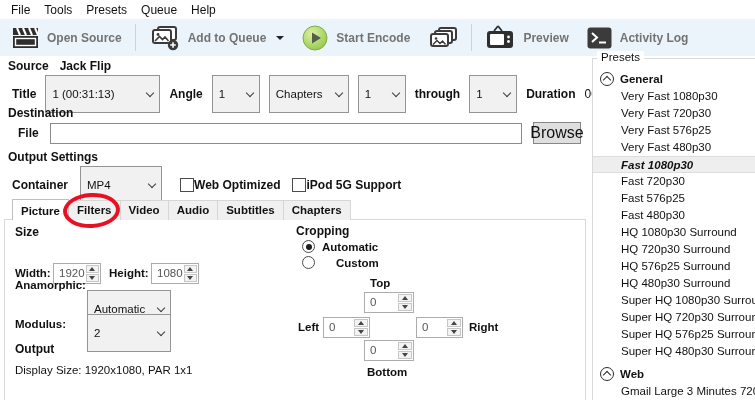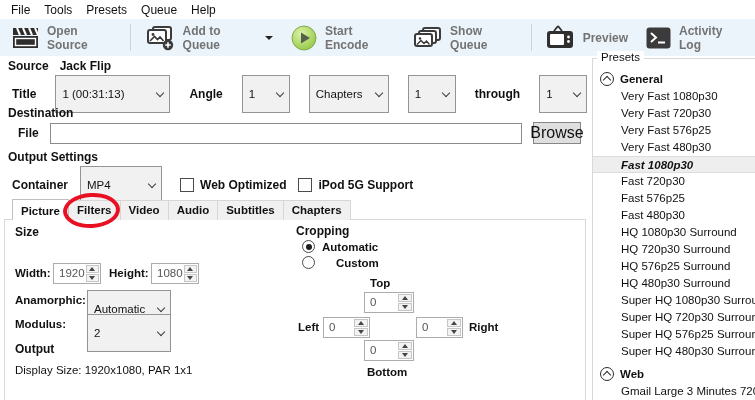--- a/index.html
+++ b/index.html
@@ -34,30 +34,30 @@
   .spb{flex:1;background:#f3f3f3;border:1px solid #c6c6c6;display:flex;align-items:center;justify-content:center;}
   .tri-up{width:0;height:0;border-left:3px solid transparent;border-right:3px solid transparent;border-bottom:4px solid #444;}
   .tri-down{width:0;height:0;border-left:3px solid transparent;border-right:3px solid transparent;border-top:4px solid #444;}
   .cb{width:14px;height:14px;border:1px solid #4b4b4b;background:#fff;flex:none;}
   .radio{width:13px;height:13px;border:1px solid #4a4a4a;border-radius:50%;background:#fff;position:relative;flex:none;}
   .radio.on::after{content:"";position:absolute;inset:2.5px;background:#1e1e1e;border-radius:50%;}
 
   
   .row{position:absolute;display:flex;align-items:center;}
   .row-source{left:8px;top:59px;gap:11px;}
-  .row-title{left:12px;top:75px;gap:19px;}
+  .row-title{left:12px;top:75px;gap:9px;}
   .row-destlabel{left:8px;top:106px;}
   .row-file{left:18px;top:122px;width:563px;gap:11px;}
   .file-input{flex:1;height:21px;border:1px solid #8b8b8b;background:#fff;font-size:11.5px;padding:0 4px;
     font-family:"Liberation Sans",sans-serif;}
   .browse{width:48px;height:22px;background:#dfdfdf;border:1px solid #868686;font-weight:normal;
     font-size:16px;display:flex;align-items:center;justify-content:center;flex:none;}
   .row-outlabel{left:8px;top:150px;}
   .row-container{left:12px;top:166px;gap:12px;}
-  .cbgroup{display:flex;align-items:center;gap:6px;}
+  .cbgroup{display:flex;align-items:center;}
 
   
   .tabs{position:absolute;left:4px;top:199px;display:flex;align-items:flex-end;z-index:3;}
   .tab{background:#f0f0f0;border:1px solid #d6d6d6;border-bottom:none;height:20px;margin-left:-1px;
     padding:3px 8px 0;font-weight:bold;font-size:11.5px;white-space:nowrap;}
   .tab.active{background:#fff;height:21px;padding-top:5px;margin-left:8px;border-color:#bfbfbf;z-index:4;}
 
   
   .panel{position:absolute;left:4px;top:219px;width:582px;height:190px;border:1px solid #d9d9d9;background:#fff;z-index:1;}
   .abs{position:absolute;}
@@ -130,21 +130,20 @@
       <span>Start Encode</span>
     </div>
     <div class="tbtn">
       <svg class="icon" width="30" height="24" viewBox="0 0 30 24">
         <rect x="11" y="2" width="17" height="12" rx="2" fill="#fff" stroke="#3b3b3b" stroke-width="2"></rect>
         <rect x="7" y="5" width="17" height="12" rx="2" fill="#fff" stroke="#3b3b3b" stroke-width="2"></rect>
         <rect x="3" y="8" width="17" height="12" rx="2" fill="#fff" stroke="#3b3b3b" stroke-width="2"></rect>
         <circle cx="8" cy="12.5" r="1.3" fill="#3b3b3b"></circle>
         <path d="M5 18.5 l4-4 3 3 2.5-2.5 3 3.5" fill="none" stroke="#3b3b3b" stroke-width="1.5"></path>
       </svg>
-      <span>Show Queue</span>
     </div>
     <div class="tsep"></div>
     <div class="tbtn">
       <svg class="icon" width="30" height="26" viewBox="0 0 30 26">
         <path d="M9 6 L13 1 M17 6 L13 1" stroke="#2f2f2f" stroke-width="1.8" fill="none"></path>
         <rect x="2" y="6" width="26" height="17" rx="3" fill="#2f2f2f"></rect>
         <rect x="5" y="9" width="14" height="11" rx="1" fill="#fff"></rect>
         <circle cx="23.5" cy="12" r="1.4" fill="#fff"></circle>
         <circle cx="23.5" cy="16.5" r="1.4" fill="#fff"></circle>
       </svg>
@@ -252,21 +251,21 @@
       <div class="spbtns">
         <div class="spb">
             <span class="tri-up"></span>
           </div>
         <div class="spb">
             <span class="tri-down"></span>
           </div>
       </div>
     </div>
 
-    <span class="abs lbl small" style="left:10px;top:74px">Anamorphic:</span>
+    <span class="abs lbl small" style="left:10px;top:59px">Anamorphic:</span>
     <div class="combo abs" style="left:82px;top:70px;width:84px">
       <span class="cv">Automatic</span>
       <span class="chev"></span>
     </div>
     <span class="abs lbl small" style="left:10px;top:98px">Modulus:</span>
     <div class="combo abs" style="left:82px;top:94px;width:84px">
       <span class="cv">2</span>
       <span class="chev"></span>
     </div>
 

